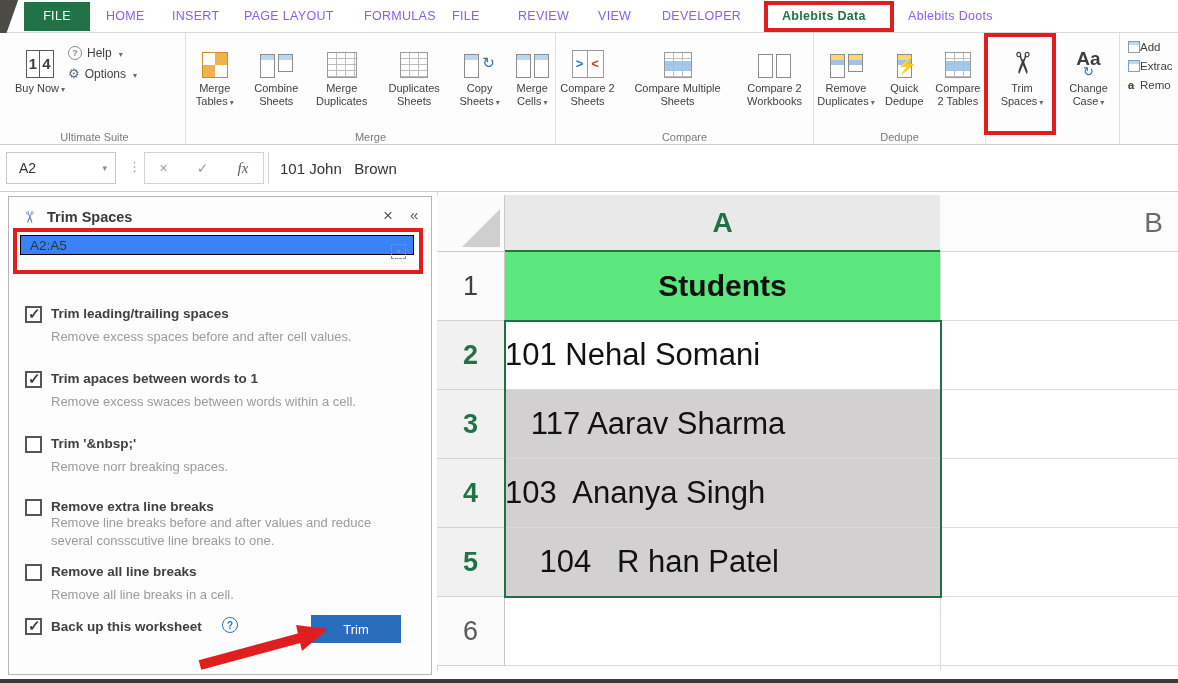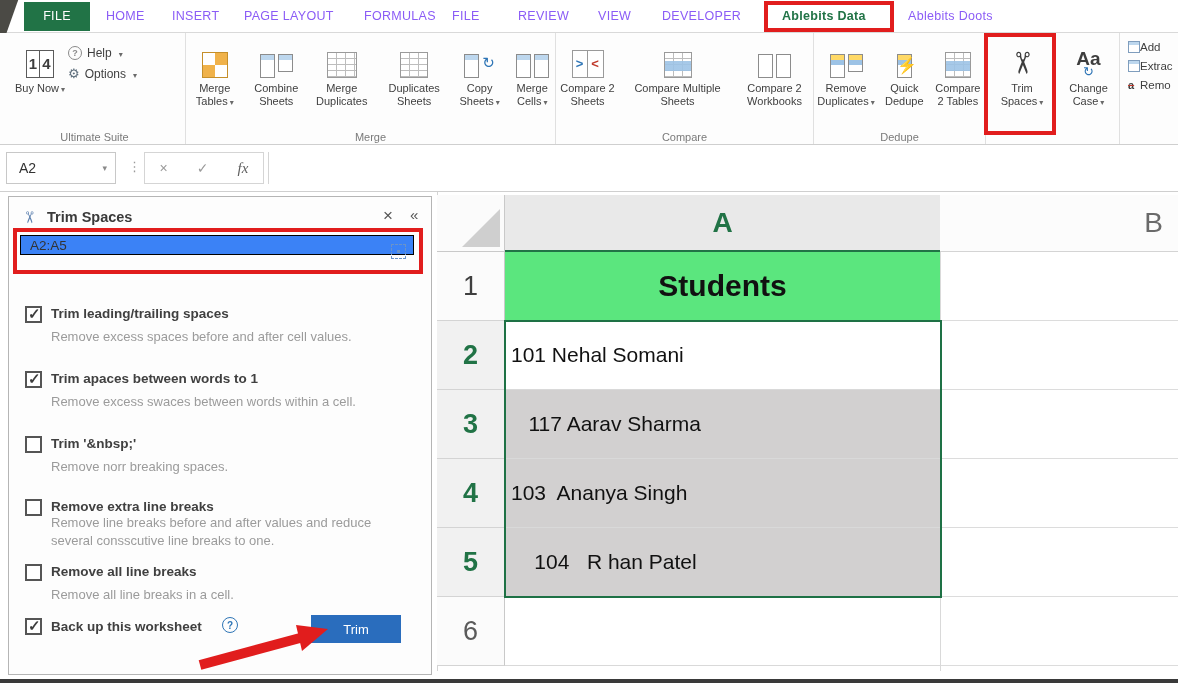--- a/index.html
+++ b/index.html
@@ -99,21 +99,21 @@
     border-bottom:2.5px solid #217346; color:#217346; font-size:28px; font-weight:700;
     display:flex; align-items:center; justify-content:center; }
   .colB-head { position:absolute; left:940px; top:3px; width:427px; height:57px; background:#fcfcfc;
     border-bottom:1px solid #d4d4d4; color:#6a6a6a; font-size:28px;
     display:flex; align-items:center; justify-content:center; }
   .rowhead { position:absolute; left:437px; width:68px; background:#fbfbfb;
     border-right:1px solid #c9c9c9; border-bottom:1px solid #d4d4d4;
     display:flex; align-items:center; justify-content:center; font-size:27px; color:#3f3f3f; }
   .rowhead.sel { color:#217346; font-weight:700; background:#f1f1f1; }
   .cellA { position:absolute; left:505px; width:435px; display:flex; align-items:center;
-    font-size:21px; color:#111; white-space:pre; padding-left:6px; border-bottom:1px solid #d9d9d9; }
+    font-size:31px; color:#111; white-space:pre; border-bottom:1px solid #d9d9d9; }
   .cellA.title { background:#5be67e; font-weight:700; font-size:30px; justify-content:center; padding-left:0; }
   .cellA.gray { background:#d2d0d0; }
   .colB-cells { position:absolute; left:940px; top:60px; width:238px; height:419px;
     border-left:1px solid #d9d9d9; background-image:
       repeating-linear-gradient(to bottom, transparent 0 68px, #dcdcdc 68px 69px); }
   .range-border { position:absolute; left:504px; top:128px; width:438px; height:278px;
     border:2.5px solid #1e7145; pointer-events:none; }
 
   
   .panel { position:absolute; left:8px; top:4px; width:424px; height:479px; background:#fdfdfd;
@@ -350,20 +350,21 @@
       <span>A2</span>
       <span class="dd">▾</span>
     </div>
     <div class="fdots">⋮</div>
     <div class="fbtns">
       <span>×</span>
       <span>✓</span>
       <span class="fx">fx</span>
     </div>
     <div class="fsep"></div>
+    <div class="ftext">101 John   Brown</div>
   </div>
 
   <div class="main">
 
     <div class="grid-vline"></div>
 
     <div class="corner-cell">
         <div class="corner-tri"></div>
       </div>
     <div class="colA-head">A</div>

